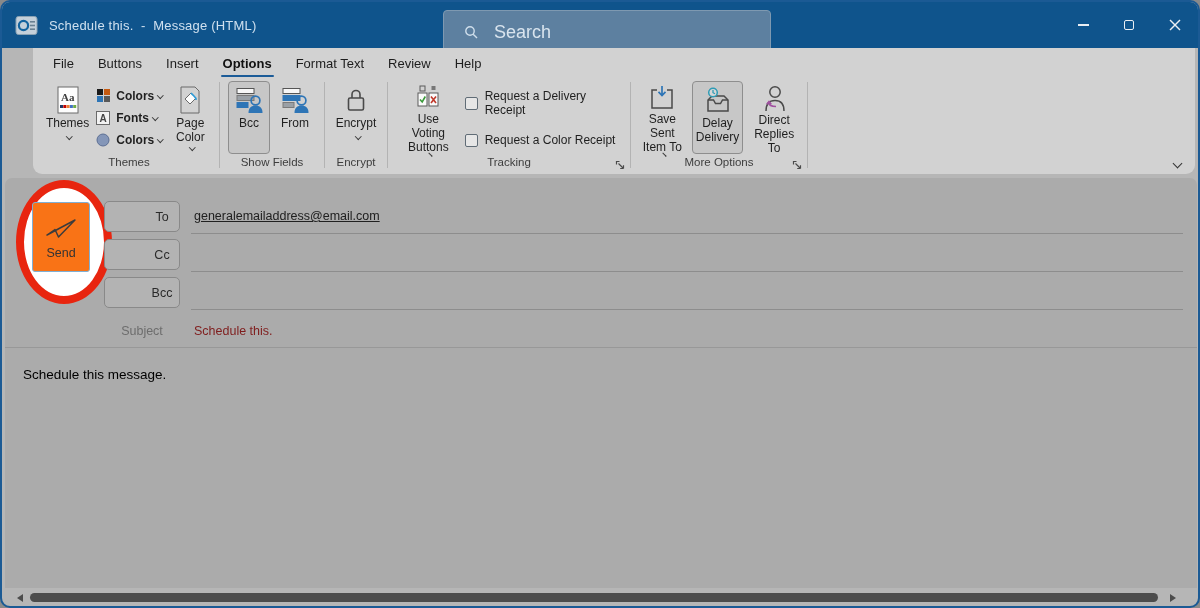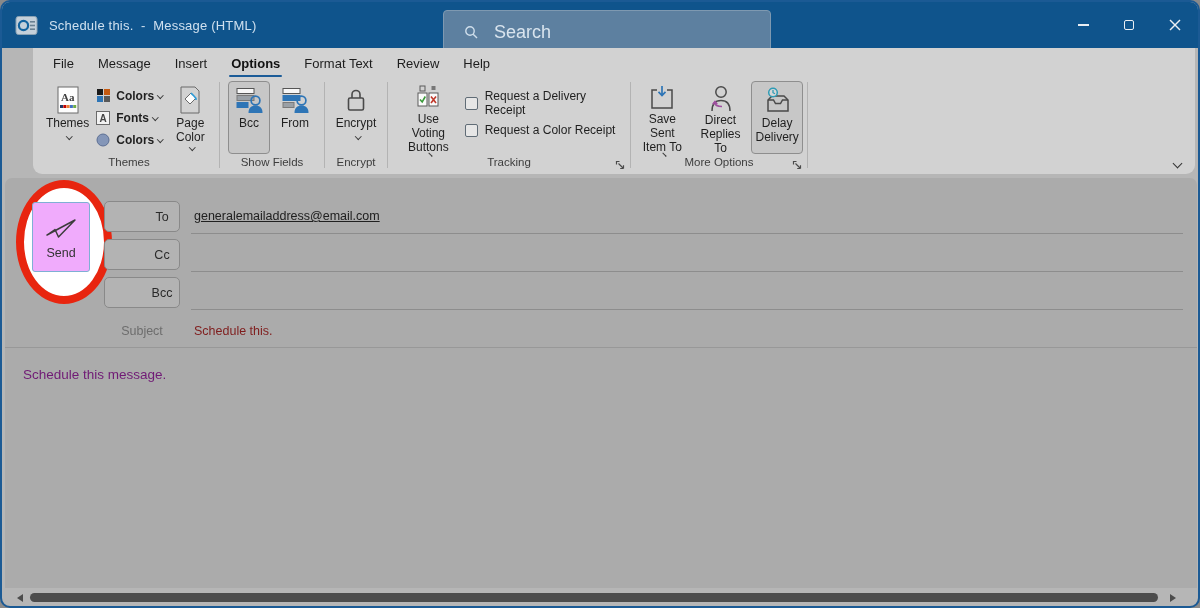--- a/index.html
+++ b/index.html
@@ -50,51 +50,51 @@
     justify-content:flex-start; border:1px solid transparent; border-radius:4px;
     padding:3px 4px 0; font-size:12px; color:#1f1f1f; text-align:center; line-height:1.15;
   }
   .bigbtn .ic{ height:30px; display:flex; align-items:center; justify-content:center; margin-bottom:2px; }
   .bigbtn.pressed{ background:#c7c7c7; border-color:#8e8e8e; }
   .smcol{ display:flex; flex-direction:column; justify-content:center; height:73px;font-weight:bold; }
   .smbtn{ display:flex; align-items:center; font-size:12px; color:#1f1f1f; height:22px; padding:0 3px; }
   .smbtn .ic{ width:16px; height:15px; margin-right:5px; display:flex; align-items:center; justify-content:center; }
   .chv{ display:inline-block; width:4.5px; height:4.5px; border-right:1.3px solid #3c3c3c; border-bottom:1.3px solid #3c3c3c; transform:rotate(45deg); margin-left:4px; vertical-align:2px; }
   .chv-solo{ margin-top:3px; }
-  .ckcol{ display:flex; flex-direction:column; justify-content:flex-start; padding-top:9px; height:73px; }
+  .ckcol{ display:flex; flex-direction:column; justify-content:space-between; padding-top:9px; height:73px; }
   .ckrow{ display:flex; align-items:center; font-size:12px; color:#1f1f1f; height:16px; margin:5px 0 6px; }
   .ckbox{ width:13px; height:13px; border:1px solid #606c76; background:#e6e6e6; border-radius:2px; margin-right:7px; flex:0 0 auto; }
   .launcher{ position:absolute; right:3px; bottom:2px; display:flex; }
   .ribbon-collapse{ position:absolute; right:14px; bottom:7px; width:7px; height:7px; border-right:1.5px solid #333; border-bottom:1.5px solid #333; transform:rotate(45deg); }
   
   .compose{
     position:absolute; left:3px; top:176px; width:1192px; height:410px;
     background:#ababab; border-radius:7px 7px 0 0;
   }
   .annotation{
     position:absolute; left:11px; top:2px; width:96px; height:124px;
     background:#ffffff; border:8px solid #e8250f; border-radius:50%;
   }
   .sendbtn{
     position:absolute; left:27px; top:24px; width:58px; height:70px;
-    background:#f0abfc; border:1px solid #7fafd4; border-radius:3px;
+    background:#f97316; border:1px solid #7fafd4; border-radius:3px;
     display:flex; flex-direction:column; align-items:center; justify-content:center;
     gap:8px; font-size:12.5px; color:#333;
   }
   .fieldbtn{
     position:absolute; left:99px; width:76px; height:31px;
     background:#b3b3b3; border:1px solid #898989; border-radius:5px;
     display:flex; align-items:center; justify-content:center; font-size:12.5px; color:#2a2a2a;padding-left:40px;
   }
   .fline{ position:absolute; left:186px; right:14px; height:1px; background:#8d8d8d; }
   .to-value{ position:absolute; left:189px; top:31px; font-size:12.5px; color:#202020; text-decoration:underline; }
   .subject-label{ position:absolute; left:99px; top:146px; width:76px; text-align:center; font-size:12.5px; color:#6d6d6d; }
   .subject-value{ position:absolute; left:189px; top:146px; font-size:12.5px; color:#7f1d1d; }
   .hdr-divider{ position:absolute; left:0; right:0; top:169px; height:1px; background:#989898; }
-  .body-text{ position:absolute; left:18px; top:189px; font-size:13.5px; color:#701a75;text-align:right; }
+  .body-text{ position:absolute; left:18px; top:189px; font-size:13.5px; color:#000000;text-align:right; }
   
   .hscroll{ position:absolute; left:4px; right:4px; top:589px; height:14px; }
   .sb-thumb{ position:absolute; left:24px; width:1128px; top:2px; height:9px; background:#4c4c4c; border-radius:5px; }
   .sb-arrL{ position:absolute; left:11px; top:3px; width:0; height:0; border-right:6px solid #4c4c4c; border-top:4px solid transparent; border-bottom:4px solid transparent; }
   .sb-arrR{ position:absolute; right:18px; top:3px; width:0; height:0; border-left:6px solid #4c4c4c; border-top:4px solid transparent; border-bottom:4px solid transparent; }
 </style>
 </head>
 <body>
 
 <div class="window">
@@ -134,21 +134,21 @@
       </div>
     </div>
   </div>
 
   <div class="ribbon-panel">
     <div class="menu-row">
       <div class="menu-tab">
           <span>File</span>
         </div>
       <div class="menu-tab">
-          <span>Message</span>
+          <span>Buttons</span>
         </div>
       <div class="menu-tab">
           <span>Insert</span>
         </div>
       <div class="menu-tab active">
         <span>Options</span>
         <div class="tab-underline"></div>
       </div>
       <div class="menu-tab">
           <span>Format Text</span>
@@ -319,41 +319,41 @@
           <div class="bigbtn" style="width:55px">
             <span class="ic">
               <svg width="26" height="26" viewBox="0 0 26 26">
                 <path d="M13 1 V10 M9.5 6.8 L13 10.6 L16.5 6.8" fill="none" stroke="#2e75b6" stroke-width="1.7"></path>
                 <path d="M8 5 H3 V23 H23 V5 H18" fill="none" stroke="#4a4a4a" stroke-width="1.5"></path>
               </svg>
             </span>
             <span>Save Sent Item To</span>
               <span class="chv"></span>
           </div>
+          <div class="bigbtn pressed" style="width:52px">
+            <span class="ic">
+              <svg width="27" height="27" viewBox="0 0 27 27">
+                <path d="M4 13 V24 H24 V13 L20 9 H8 Z" fill="none" stroke="#4a4a4a" stroke-width="1.5"></path>
+                <path d="M4 13 H9.5 L11.5 16.5 H16.5 L18.5 13 H24" fill="none" stroke="#4a4a4a" stroke-width="1.5"></path>
+                <circle cx="9" cy="5.5" r="4.3" fill="#d6d6d6" stroke="#2e9bb5" stroke-width="1.5"></circle>
+                <path d="M9 3 V5.7 L11 6.8" fill="none" stroke="#2e9bb5" stroke-width="1.3"></path>
+              </svg>
+            </span>
+            <span>Delay Delivery</span>
+          </div>
           <div class="bigbtn" style="width:58px">
             <span class="ic">
               <svg width="26" height="27" viewBox="0 0 26 27">
                 <circle cx="14" cy="7" r="5.2" fill="none" stroke="#4a4a4a" stroke-width="1.5"></circle>
                 <path d="M5 26 C5 18.5 9 15.5 14 15.5 C19 15.5 23 18.5 23 26" fill="none" stroke="#4a4a4a" stroke-width="1.5"></path>
                 <path d="M15 21.5 C10 21.5 8 20.5 8 17.5" fill="none" stroke="#a050a0" stroke-width="1.7"></path>
                 <path d="M5.8 19.2 L8 16.6 L10.2 19.2" fill="none" stroke="#a050a0" stroke-width="1.7"></path>
               </svg>
             </span>
             <span>Direct Replies To</span>
-          </div>
-          <div class="bigbtn pressed" style="width:52px">
-            <span class="ic">
-              <svg width="27" height="27" viewBox="0 0 27 27">
-                <path d="M4 13 V24 H24 V13 L20 9 H8 Z" fill="none" stroke="#4a4a4a" stroke-width="1.5"></path>
-                <path d="M4 13 H9.5 L11.5 16.5 H16.5 L18.5 13 H24" fill="none" stroke="#4a4a4a" stroke-width="1.5"></path>
-                <circle cx="9" cy="5.5" r="4.3" fill="#d6d6d6" stroke="#2e9bb5" stroke-width="1.5"></circle>
-                <path d="M9 3 V5.7 L11 6.8" fill="none" stroke="#2e9bb5" stroke-width="1.3"></path>
-              </svg>
-            </span>
-            <span>Delay Delivery</span>
           </div>
         </div>
         <div class="grp-label">More Options</div>
         <span class="launcher">
           <svg width="10" height="10" viewBox="0 0 10 10">
             <path d="M1.5 4.5 V1.5 H4.5" fill="none" stroke="#4a4a4a" stroke-width="1.2"></path>
             <path d="M3.5 3.5 L8.5 8.5 M8.5 8.5 V5.2 M8.5 8.5 H5.2" fill="none" stroke="#4a4a4a" stroke-width="1.2"></path>
           </svg>
         </span>
       </div>

